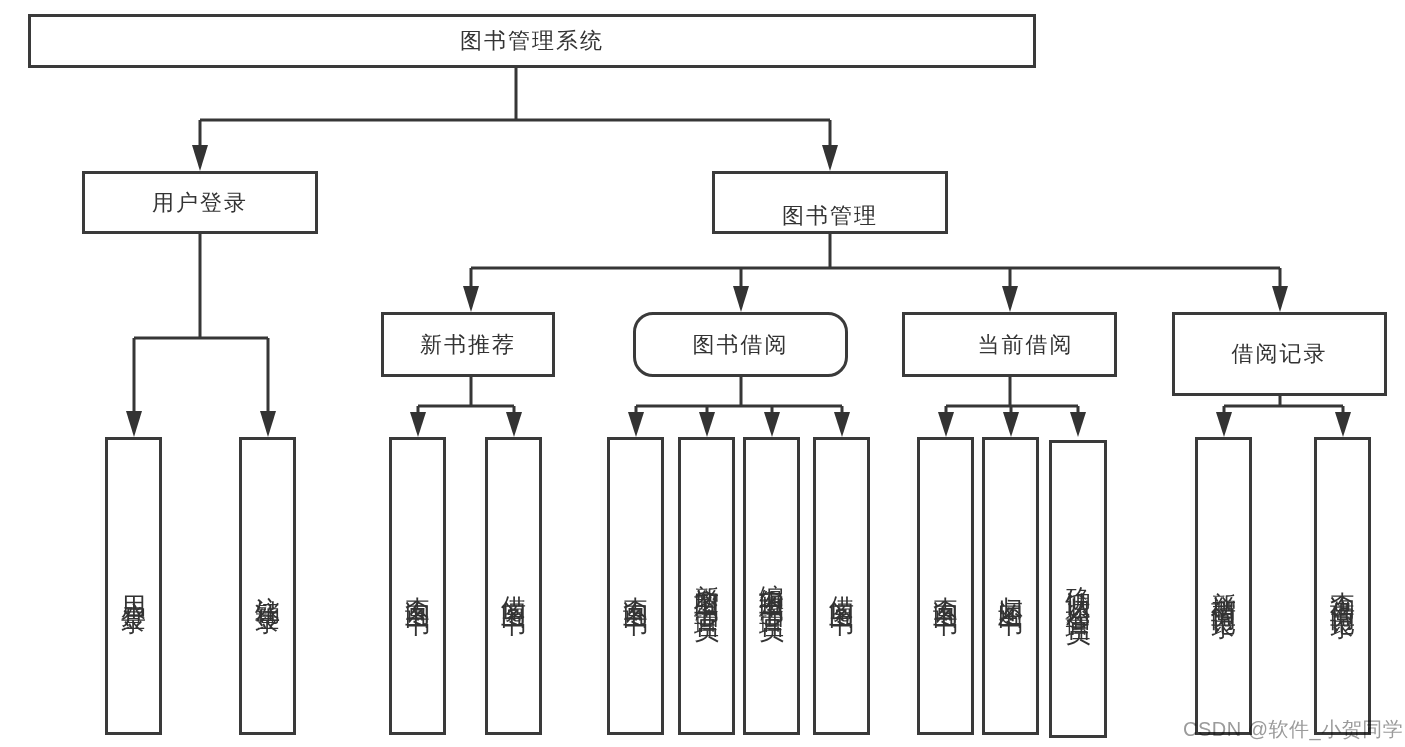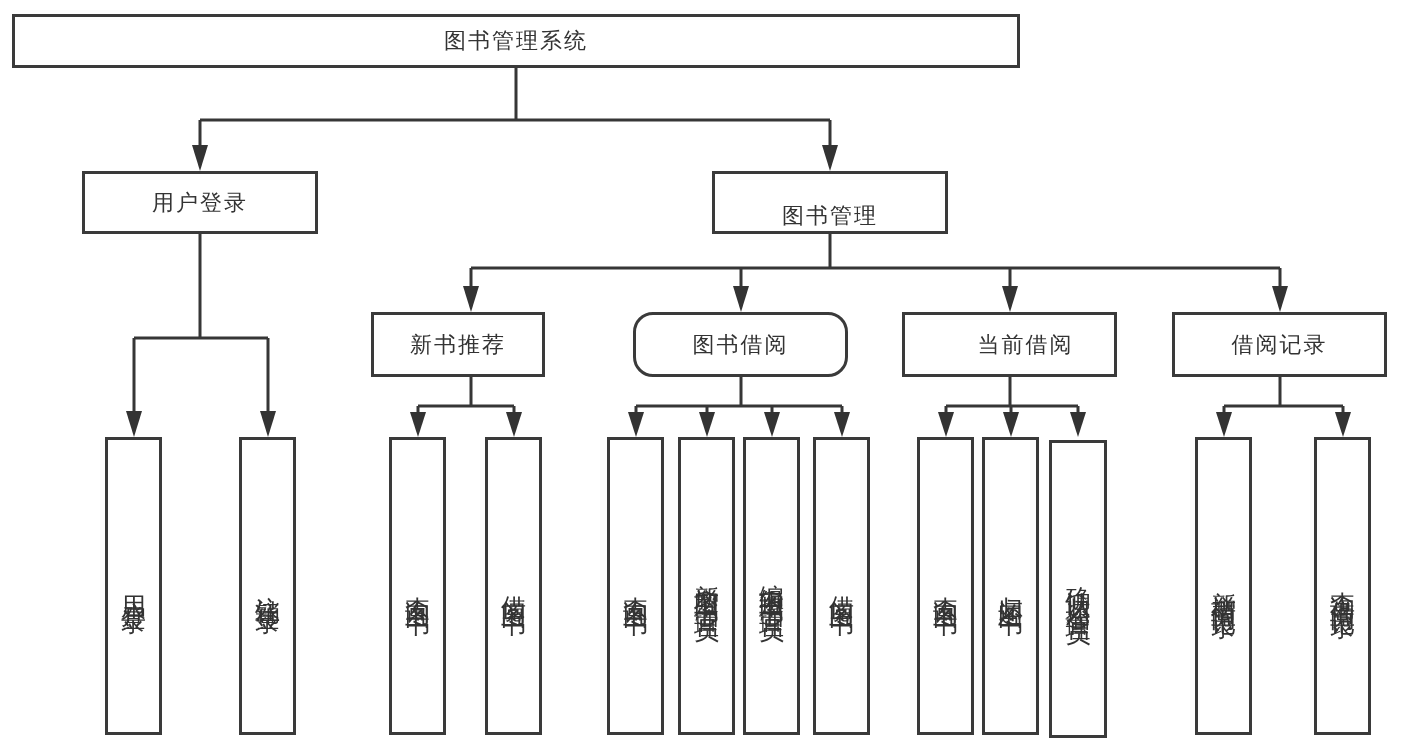--- a/index.html
+++ b/index.html
@@ -116,41 +116,41 @@
       <polygon points="1003,412 1019,412 1011,437"></polygon>
       <polygon points="1070,412 1086,412 1078,437"></polygon>
     </g>
     <g>
       <path d="M1280 377 V406 M1224 406 H1343 M1224 406 V416 M1343 406 V416"></path>
       <polygon points="1216,412 1232,412 1224,437"></polygon>
       <polygon points="1335,412 1351,412 1343,437"></polygon>
     </g>
   </svg>
 
-  <div class="box root-box" style="left:12px; top:14px; width:1008px; height:54px;">
+  <div class="box root-box" style="left:28px; top:14px; width:1008px; height:54px;">
     <span>图书管理系统</span>
   </div>
 
   <div class="box h-box" style="left:82px; top:171px; width:236px; height:63px;">
     <span>用户登录</span>
   </div>
   <div class="box h-box" style="left:712px; top:171px; width:236px; height:63px;align-items:flex-end;">
     <span>图书管理</span>
   </div>
 
-  <div class="box h-box" style="left:371px; top:312px; width:174px; height:65px;">
+  <div class="box h-box" style="left:381px; top:312px; width:174px; height:65px;">
     <span>新书推荐</span>
   </div>
   <div class="box h-box" style="left:633px; top:312px; width:215px; height:65px;border-radius:20px;">
     <span>图书借阅</span>
   </div>
   <div class="box h-box" style="left:902px; top:312px; width:215px; height:65px;padding-left:32px;">
     <span>当前借阅</span>
   </div>
-  <div class="box h-box" style="left:1172px; top:312px; width:215px; height:65px;">
+  <div class="box h-box" style="left:1172px; top:312px; width:215px; height:84px;">
     <span>借阅记录</span>
   </div>
 
   <div class="box v-box" style="left:105px; top:437px; width:57px; height:298px;">
     <span>用户登录</span>
   </div>
   <div class="box v-box" style="left:239px; top:437px; width:57px; height:298px;">
     <span>注销登录</span>
   </div>
 
@@ -184,14 +184,15 @@
     <span>确认归还（管理员）</span>
   </div>
 
   <div class="box v-box" style="left:1195px; top:437px; width:57px; height:298px;">
     <span>新增借阅记录</span>
   </div>
   <div class="box v-box" style="left:1314px; top:437px; width:57px; height:298px;">
     <span>查询借阅记录</span>
   </div>
 
+  <div class="watermark">CSDN @软件_小贺同学</div>
 
 </div>
 
 </body></html>

